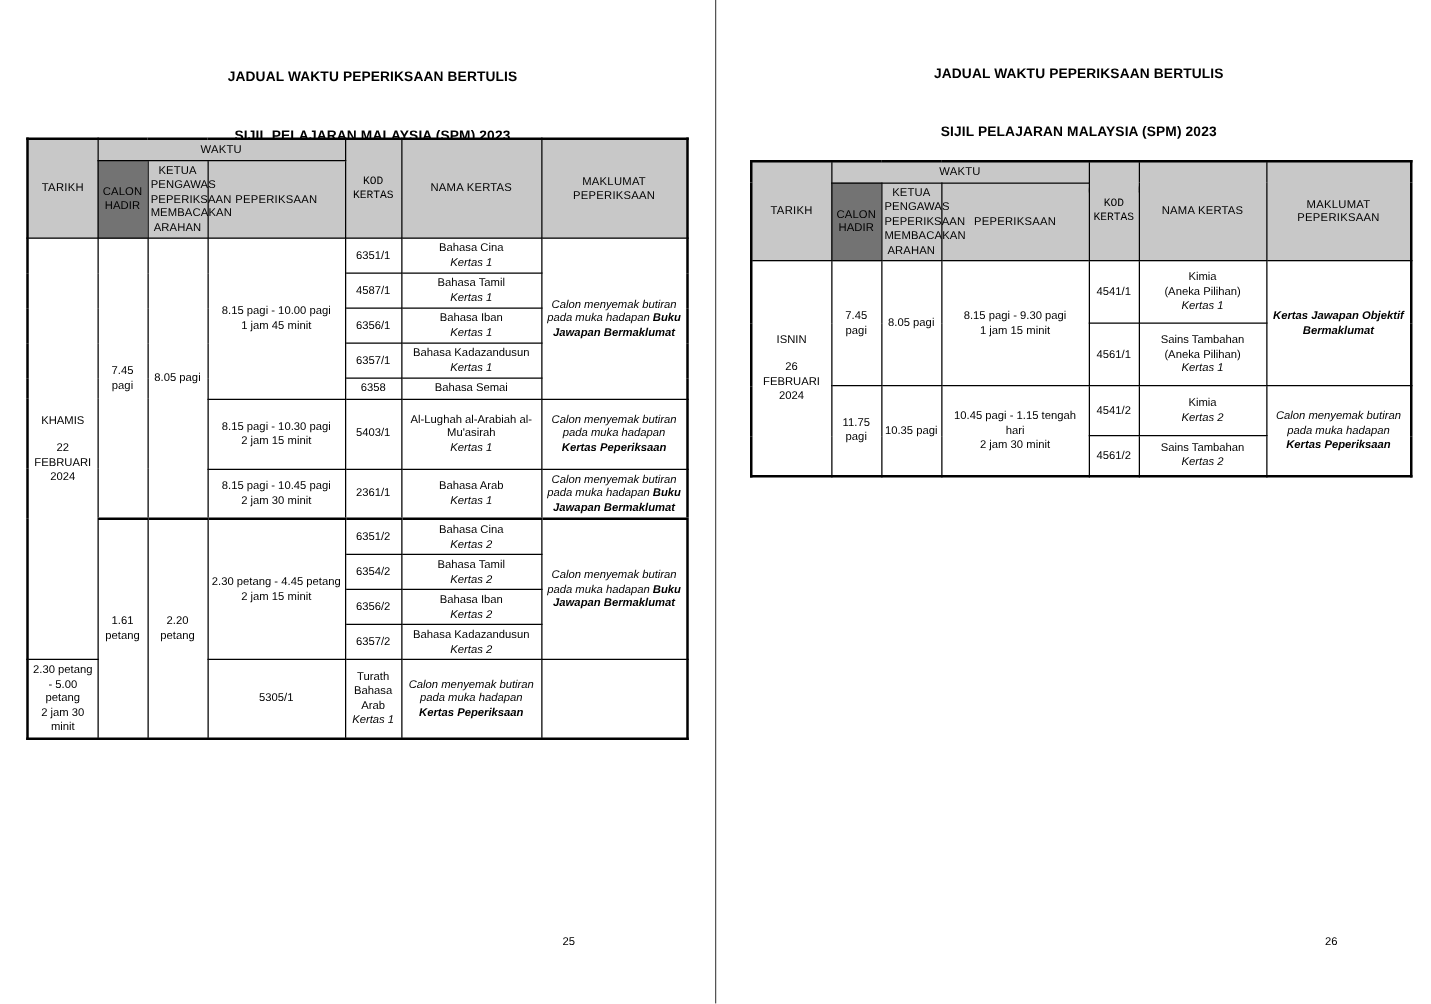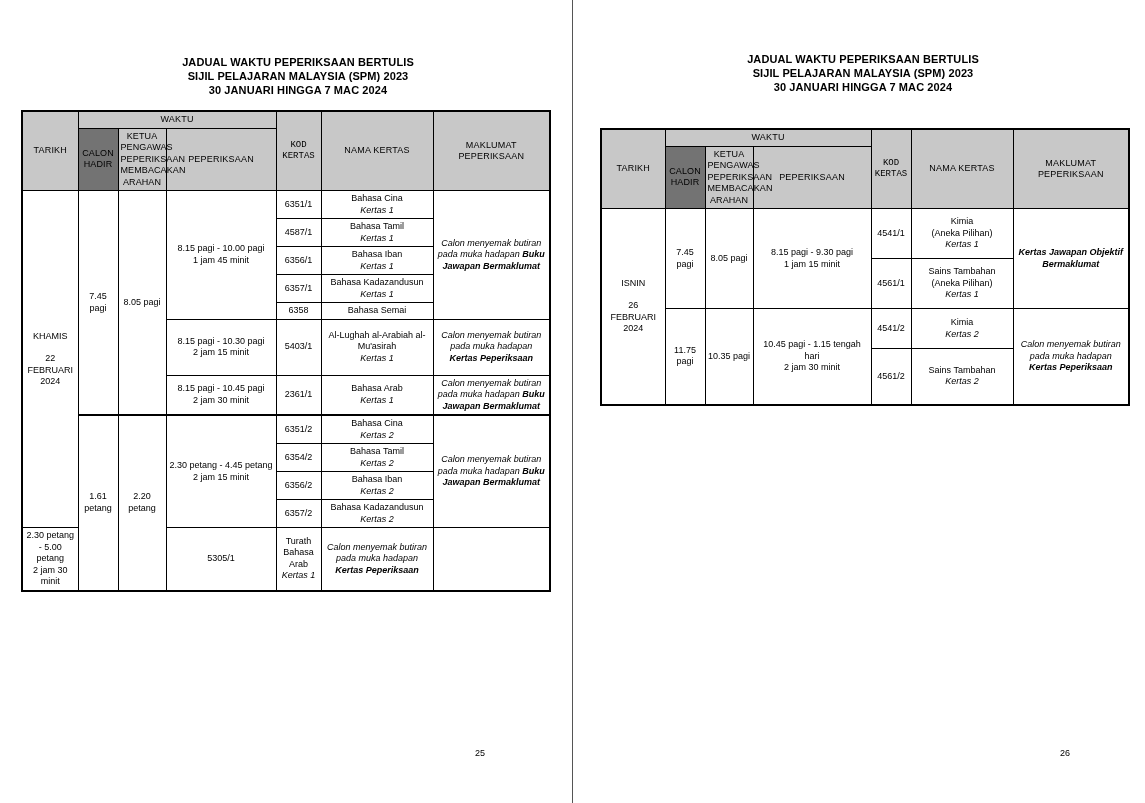--- a/index.html
+++ b/index.html
@@ -33,21 +33,21 @@
   .doc-title {
     text-align: center;
     font-weight: bold;
     font-size: 11px;
     line-height: 14px;
     color: #000000;
     letter-spacing: 0.1px;
   }
   .page-left .doc-title  { margin: 55px 0 0 0; padding-left: 24px; }
   .page-right .doc-title { margin: 52px 0 0 0; padding-left: 8px; }
-  .doc-title div { white-space: nowrap; }
+  .doc-title div { white-space: nowrap; margin-top: 33px; }
 
   table.tt {
     border-collapse: collapse;
     table-layout: fixed;
     color: #000000;
   }
   table.tt td, table.tt th {
     border: 1px solid #000000;
     padding: 2px 2px;
     vertical-align: middle;
@@ -108,21 +108,21 @@
   }
   .info b { font-weight: bold; font-style: italic; }
   .thickline { border-top: 2px solid #000000 !important; }
 
   .folio {
     position: absolute;
     font-size: 9px;
     color: #000000;
     text-align: center;
   }
-  .folio-left  { left: 460px; top: 748px; width: 40px; }
+  .folio-left  { left: 435px; top: 748px; width: 40px; }
   .folio-right { left: 1045px; top: 748px; width: 40px; }
 
   .tbl-left  { position: absolute; left: 21px;  top: 110px; width: 528px; }
 </style>
 </head>
 <body>
 
 <div class="sheet">
 
   <div class="page-divider"></div>
@@ -404,21 +404,21 @@
           <td class="kod" style="height:40px">4541/2</td>
           <td class="paper">
             <span>Kimia</span><br>
             <span class="it">Kertas 2</span>
           </td>
           <td class="info" rowspan="2">
             <span>Calon menyemak butiran pada muka hadapan </span><b>Kertas Peperiksaan</b>
           </td>
         </tr>
         <tr>
-          <td class="kod" style="height:56px">4561/2</td>
+          <td class="kod" style="height:32px">4561/2</td>
           <td class="paper">
             <span>Sains Tambahan</span><br>
             <span class="it">Kertas 2</span>
           </td>
         </tr>
       </tbody>
     </table>
 
     <div class="folio folio-right" style="left:472px">26</div>
   </div>

